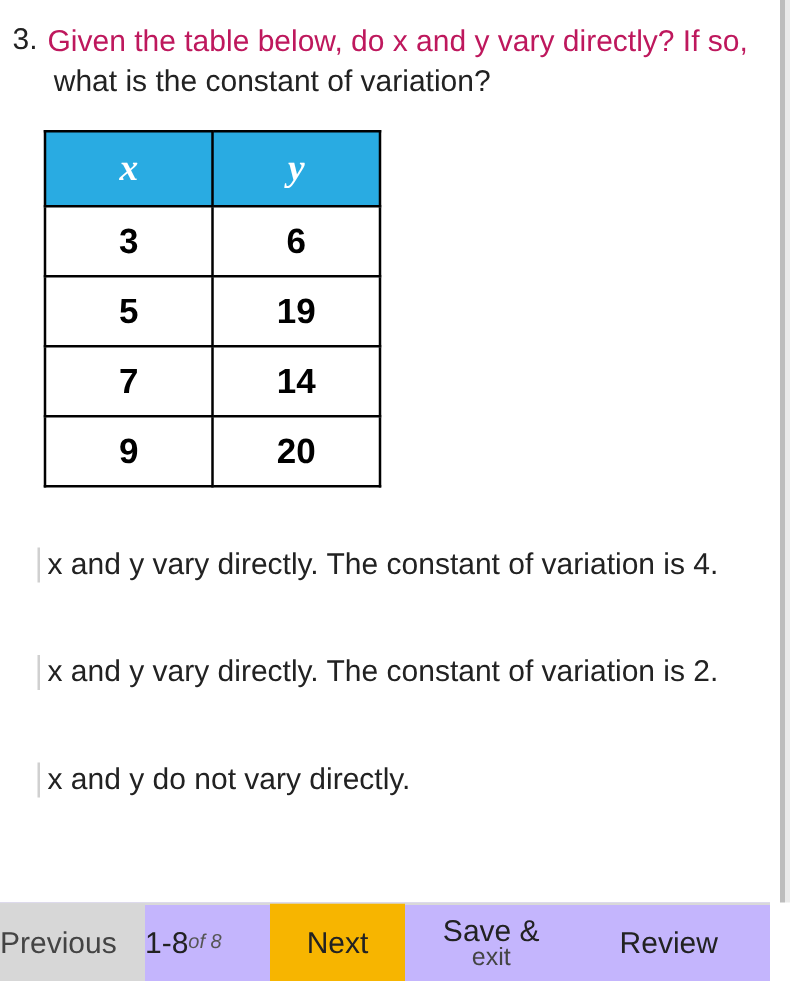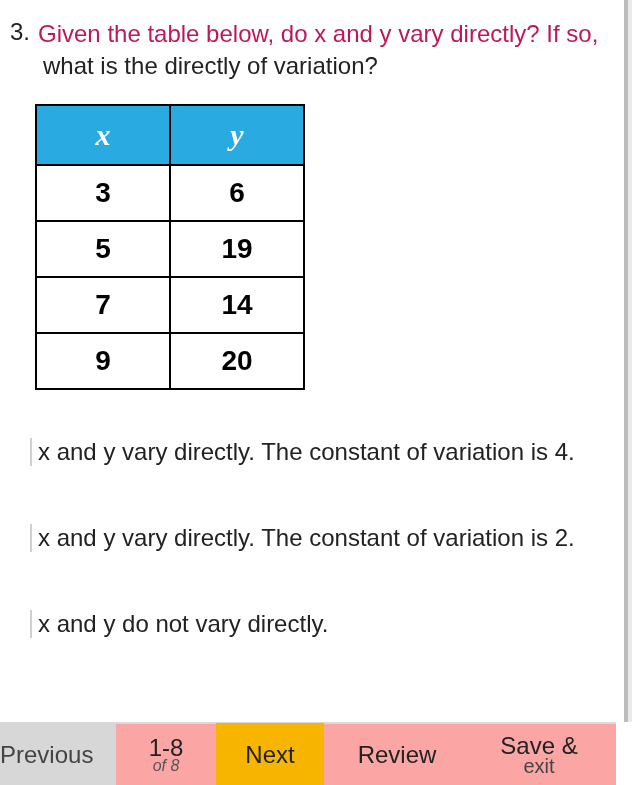--- a/index.html
+++ b/index.html
@@ -12,45 +12,45 @@
 .q-text { font-size: 24px; color: #be185d; line-height: 1.35; }
 .q-sub { font-size: 24px; color: #222; padding-left: 43px; margin-top: 2px; }
 .tbl-wrap { margin: 24px 0 0 35px; }
 table.data { border-collapse: collapse; }
 table.data th, table.data td { border: 2px solid #000; text-align: center; font-size: 28px; }
 table.data th { background: #29abe2; color: #fff; font-weight: 700; font-style: italic; font-family: "Times New Roman", Times, serif; width: 134px; height: 60px; font-size: 30px; }
 table.data td { width: 134px; height: 56px; font-weight: 600; font-family: Arial, sans-serif; }
 .answers { margin-top: 48px; padding-left: 32px; }
 .ans { font-size: 24px; color: #222; padding: 0 0 0 0; margin-bottom: 58px; border-left: 2px solid #d0d0d0; padding-left: 6px; margin-left: -2px; }
 .ans:first-child { margin-top: 8px; }
-.nav { position: absolute; left: 0; right: 16px; bottom: 0; height: 63px; display: flex; align-items: center; border-top: 2px solid #d9d9d9; background: #fca5a5; }
+.nav { position: absolute; left: 0; right: 16px; bottom: 0; height: 63px; display: flex; align-items: center; border-top: 2px solid #d9d9d9; background: #c4b5fd; }
 .btn { height: 63px; display: flex; align-items: center; justify-content: center; font-size: 24px; color: #222; border: none; background: transparent; cursor: pointer; }
 .btn-prev { background: #d7d7d7; color: #444; width: 116px; justify-content: flex-start; padding-left: 0; }
-.counter { width: 100px; text-align: center; display: flex; flex-direction: column; align-items: center; justify-content: flex-start; line-height: 1.0; }
+.counter { width: 100px; text-align: center; display: flex; flex-direction: row; align-items: center; justify-content: flex-start; line-height: 1.0; }
 .counter .top { font-size: 24px; color: #222; }
 .counter .bot { font-size: 16px; color: #555; margin-top: -2px; font-style: italic; }
 .btn-next { background: #f7b500; width: 108px; font-weight: 500; }
 .btn-review { width: 146px; }
 .save-col { width: 138px; display: flex; flex-direction: column; align-items: center; justify-content: center; line-height: 1.0; }
 .save-col .s1 { font-size: 24px; color: #222; }
 .save-col .s2 { font-size: 20px; color: #444; margin-top: -2px; }
 .truncate-right { overflow: hidden; white-space: nowrap; }
 </style>
 </head>
 <body>
 <div class="page">
 
 <div class="scroll-edge"></div>
 
 <div class="content">
   <div class="q-row">
     <div class="q-num">3.</div>
     <div class="q-text truncate-right">Given the table below, do x and y vary directly? If so,</div>
   </div>
-  <div class="q-sub">what is the directly of variation?</div>
+  <div class="q-sub">what is the constant of variation?</div>
 
   <div class="tbl-wrap">
     <table class="data">
       <thead>
         <tr>
           <th>x</th>
           <th>y</th>
         </tr>
       </thead>
       <tbody>
@@ -81,20 +81,20 @@
   </div>
 </div>
 
 <div class="nav">
   <button class="btn btn-prev truncate-right">Previous</button>
   <div class="counter">
     <div class="top">1-8</div>
     <div class="bot">of 8</div>
   </div>
   <button class="btn btn-next">Next</button>
-  <button class="btn btn-review">Review</button>
   <button class="btn save-col">
     <span class="s1 truncate-right">Save &amp;</span>
     <span class="s2">exit</span>
   </button>
+  <button class="btn btn-review">Review</button>
 </div>
 
 </div>
 
 </body></html>

